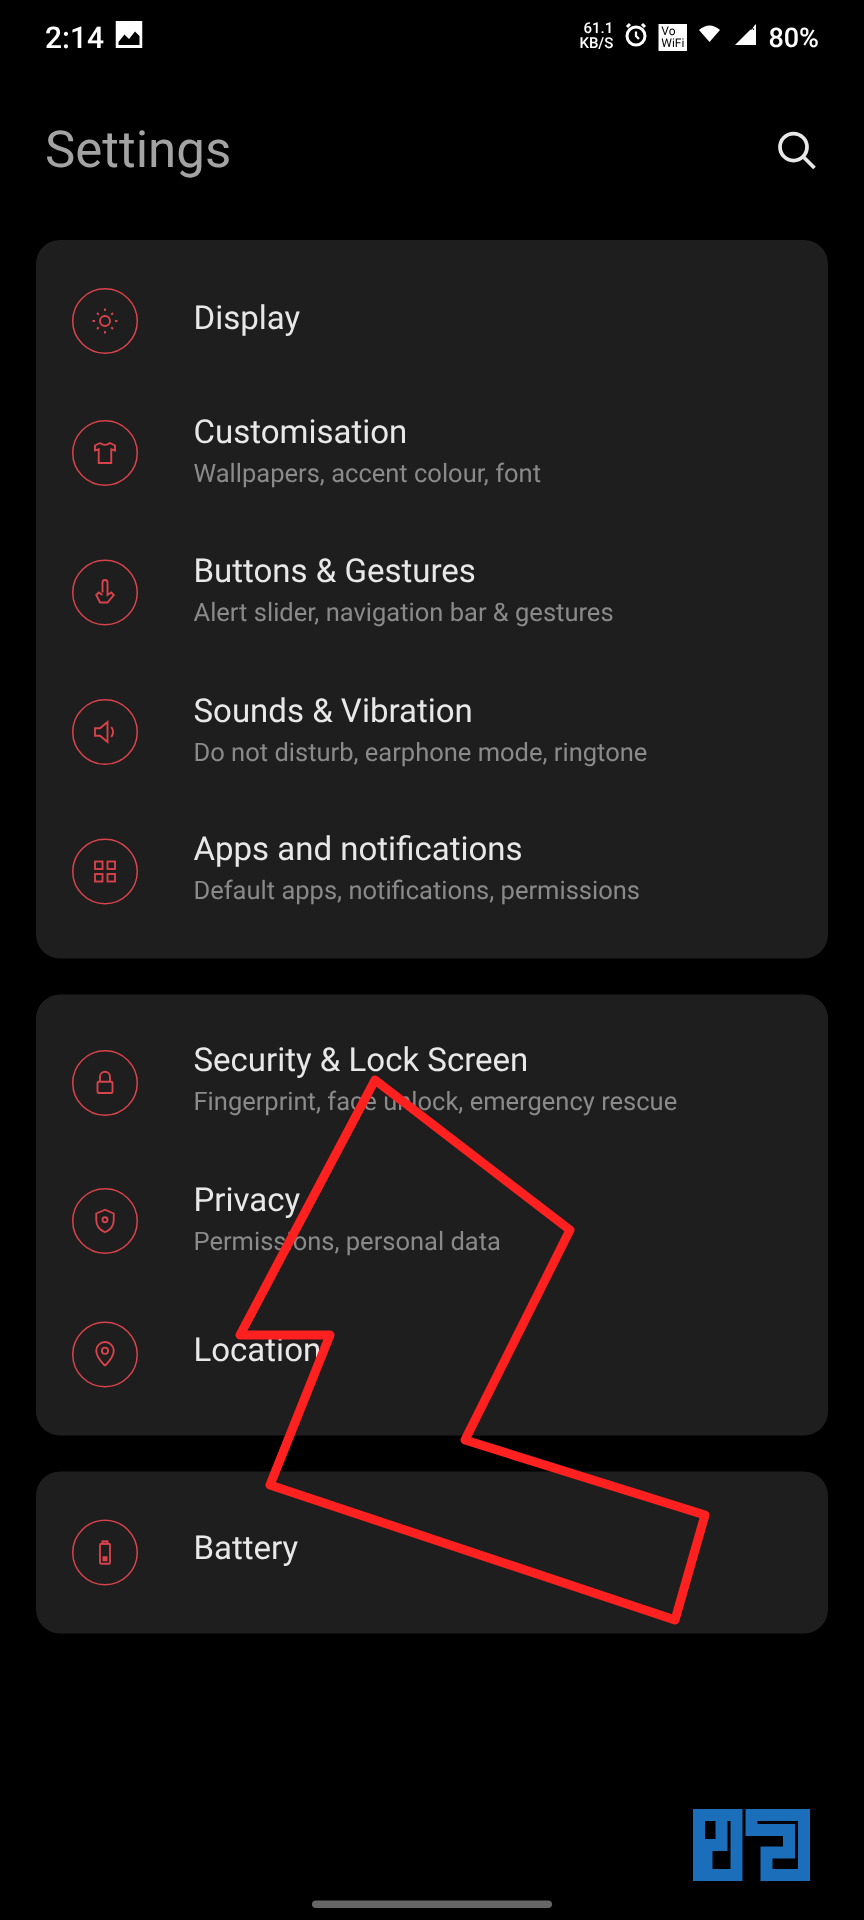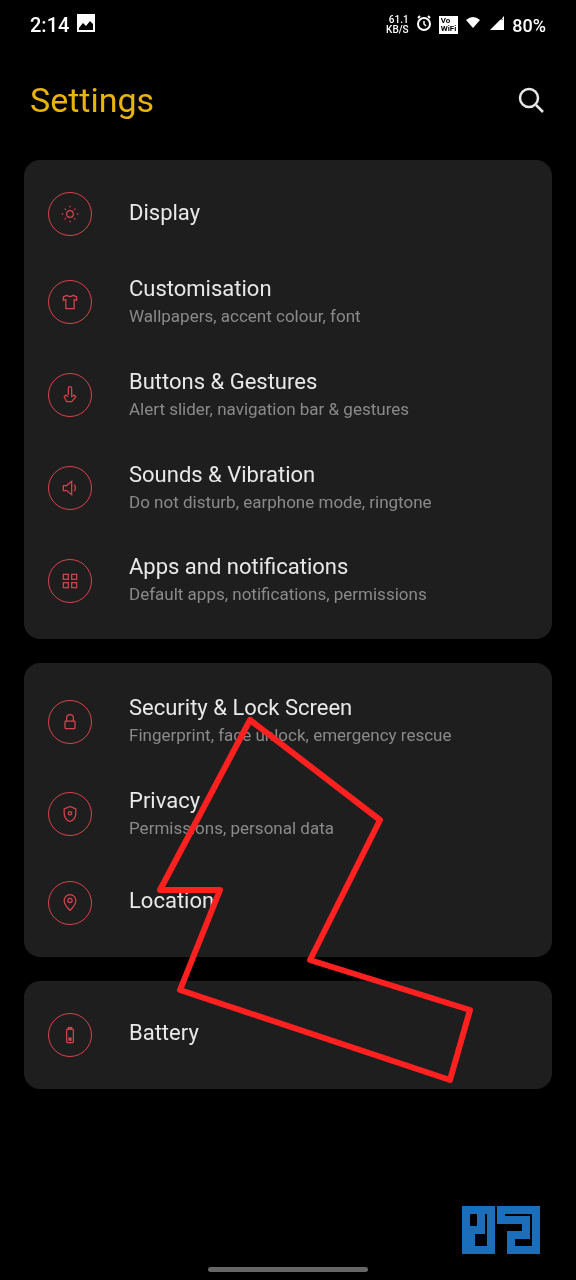--- a/index.html
+++ b/index.html
@@ -42,21 +42,21 @@
       line-height: 1;
       text-align: right;
     }
     .header {
       display: flex;
       justify-content: space-between;
       align-items: center;
       padding: 30px 30px 40px;
     }
     .header-title {
-      color: #eab308;
+      color: #a3a3a3;
       font-size: 34px;
       font-weight: 400;
     }
     .search-icon {
       width: 30px;
       height: 30px;
     }
     .settings-group {
       background: #1e1e1e;
       margin: 0 24px 24px;
@@ -143,21 +143,21 @@
       <div>61.1</div>
       <div>KB/S</div>
     </div>
     <span>
       <svg width="18" height="18" viewBox="0 0 18 18" fill="#fff">
           <circle cx="9" cy="10" r="6" fill="none" stroke="#fff" stroke-width="2"></circle>
           <path d="M9 7 L9 10 L11 12" stroke="#fff" stroke-width="1.5" fill="none"></path>
           <path d="M3 4 L5 2 M15 4 L13 2" stroke="#fff" stroke-width="2"></path>
         </svg>
     </span>
-    <span style="background:#fff;color:#000;font-size:8px;font-weight:bold;padding:1px 2px;line-height:1;">Vo<br>WiFi</span>
+    <span style="background:#fff;color:#000;font-size:8px;font-weight:normal;padding:1px 2px;line-height:1;">Vo<br>WiFi</span>
     <span>
       <svg width="18" height="18" viewBox="0 0 18 18" fill="#fff">
           <path d="M9 14 L2 6 Q9 0 16 6 Z"></path>
         </svg>
     </span>
     <span>
       <svg width="18" height="18" viewBox="0 0 18 18" fill="#fff">
           <path d="M2 16 L16 16 L16 2 Z"></path>
           <text x="12" y="6" font-size="6" fill="#000">x</text>
         </svg>

